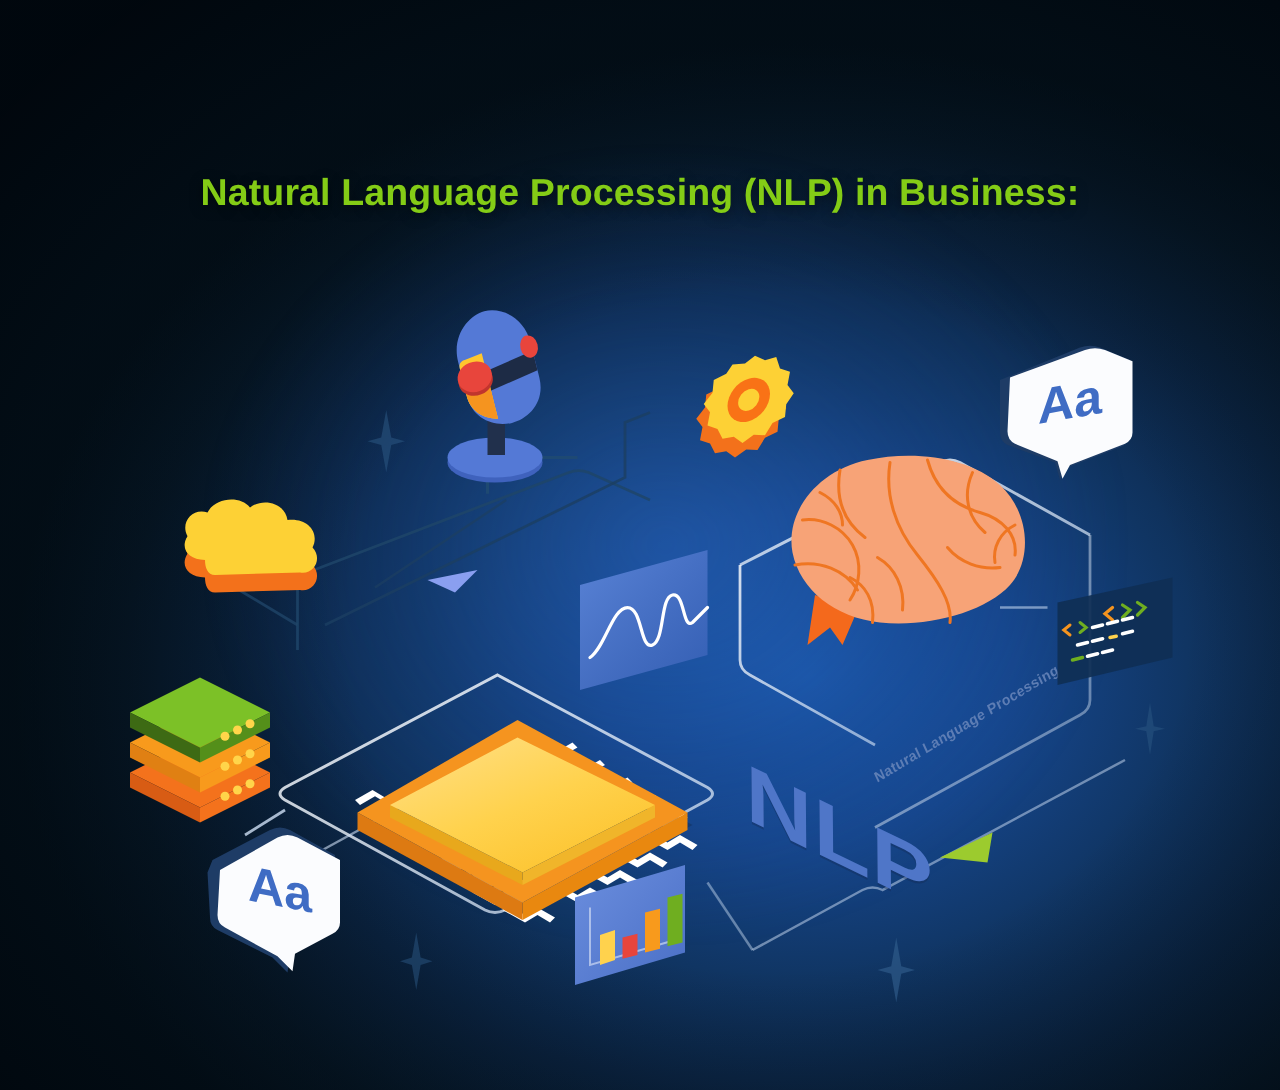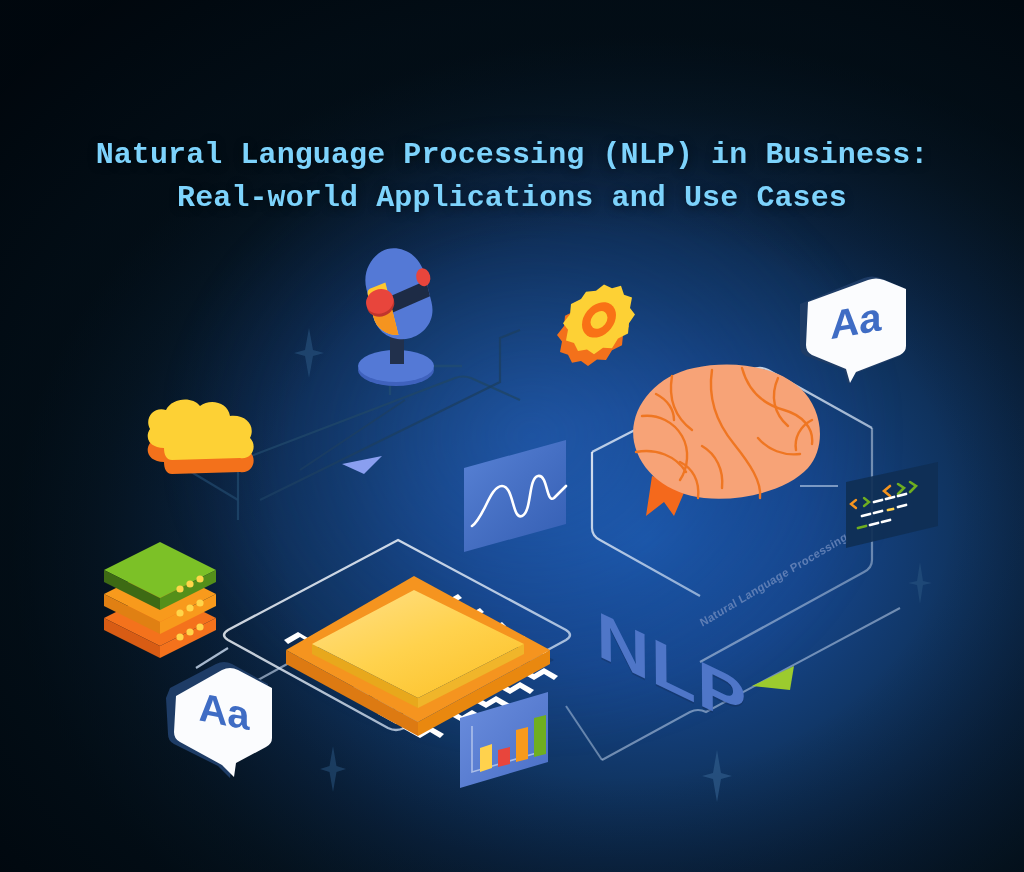--- a/index.html
+++ b/index.html
@@ -31,29 +31,28 @@
     transform:translate(-50%,-50%);
     background:radial-gradient(ellipse at center, rgba(45,108,200,0.40) 0%, rgba(30,80,160,0.20) 42%, rgba(0,0,0,0) 72%);
     filter:blur(10px);
   }
 
   
   .title{
     position:absolute;
     left:0; right:0; top:134px;
     text-align:center;
-    color:#7dd3fc;
+    color:#84cc16;
     font-size:30px;
     font-weight:bold;
     line-height:1.42;
     letter-spacing:0.1px;
     text-shadow:0 2px 10px rgba(0,0,0,0.45);
     padding:0 60px;
     box-sizing:border-box;
-    font-family:Liberation Mono, monospace;
   }
   .title .l2{display:block;}
 
   
   .node{position:absolute;}
   svg{display:block; overflow:visible;}
 
   
   .nlp-wrap{
     position:absolute;
@@ -371,16 +370,15 @@
 
   <svg class="node" style="left:340px;top:438px;width:48px;height:38px;">
     <path d="M2 26 L42 18 L24 36 Z" fill="#8a9ff0"></path>
   </svg>
   <svg class="node" style="left:750px;top:656px;width:48px;height:38px;">
     <path d="M2 30 L44 10 L40 34 Z" fill="#9ccb2e"></path>
   </svg>
 
   <div class="title">
     <span>Natural Language Processing (NLP) in Business:</span>
-    <span class="l2">Real-world Applications and Use Cases</span>
   </div>
 
 </div>
 
 </body></html>

